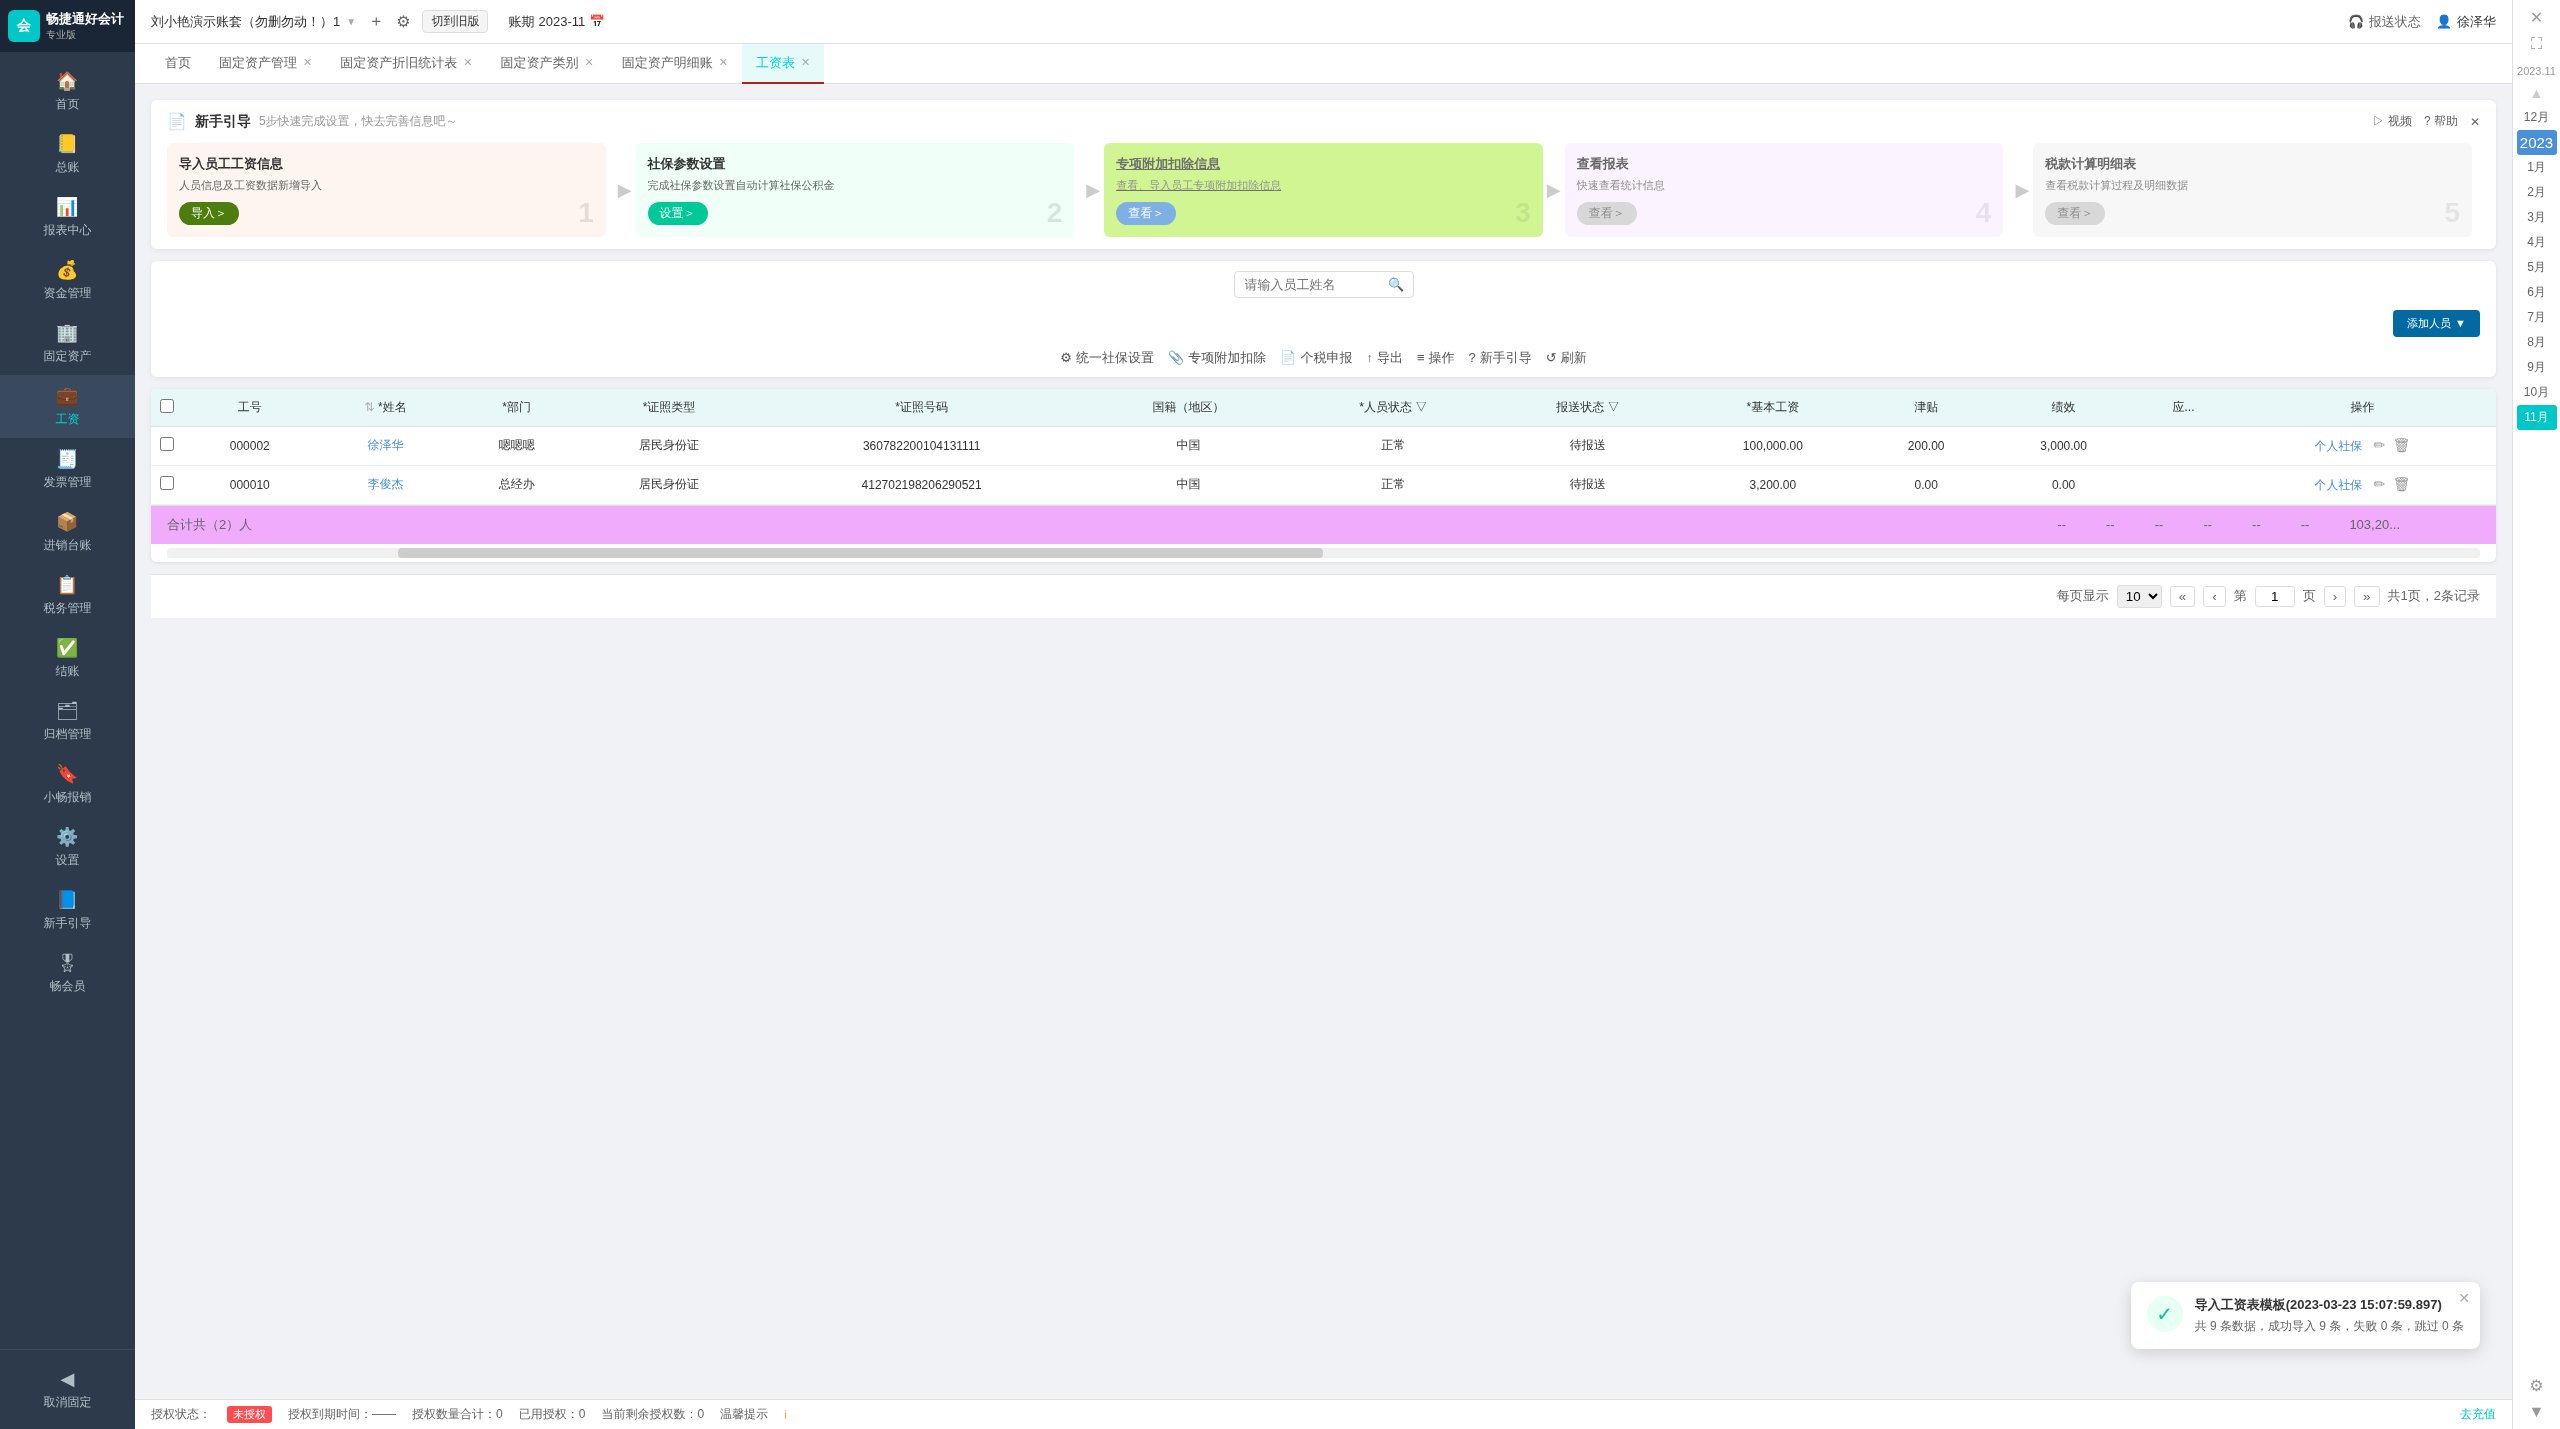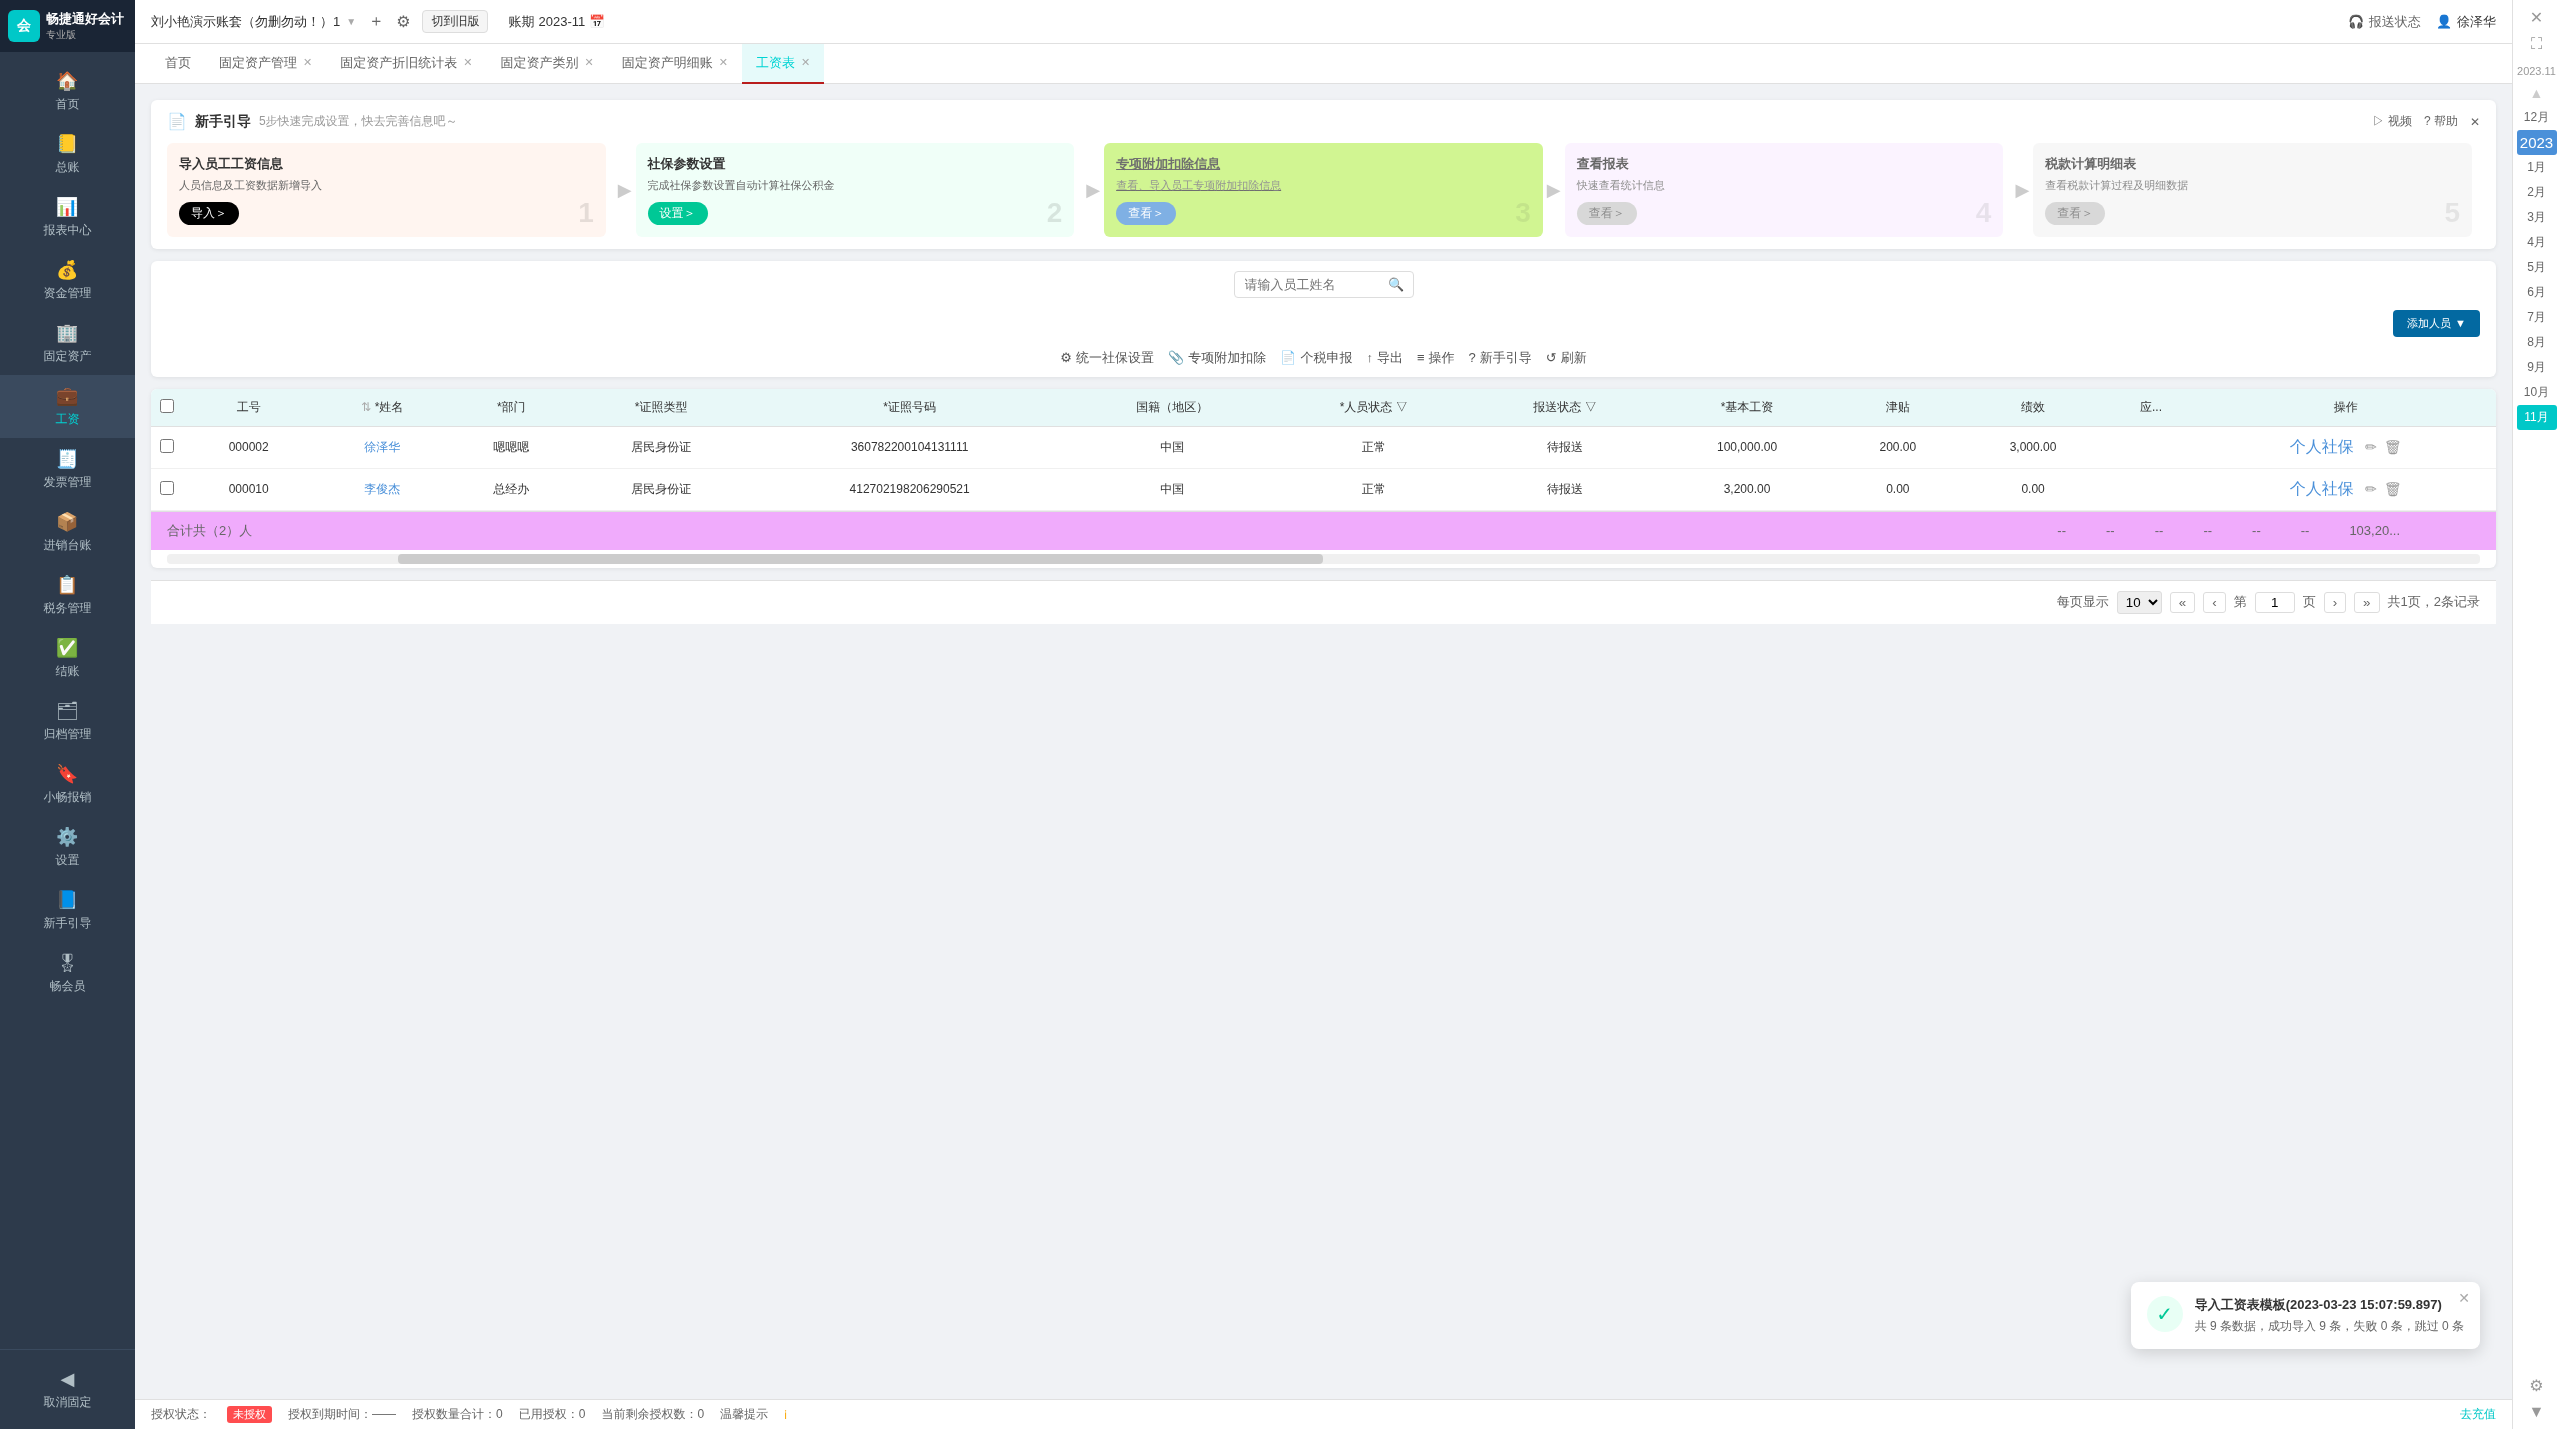--- a/index.html
+++ b/index.html
@@ -70,21 +70,21 @@
 
     
     .table-wrap { background: #fff; border-radius: 6px; box-shadow: 0 1px 4px rgba(0,0,0,0.08); overflow: hidden; }
     table { width: 100%; border-collapse: collapse; font-size: 12px; }
     thead { background: #e8f8f8; }
     thead th { padding: 10px 8px; text-align: center; font-weight: normal; color: #333; border-bottom: 1px solid #e0e0e0; white-space: nowrap; }
     tbody tr { border-bottom: 1px solid #f0f0f0; }
     tbody td { padding: 10px 8px; text-align: center; color: #333; white-space: nowrap; }
     tbody td.name-link { color: #4a90d9; cursor: pointer; }
     .checkbox { width: 14px; height: 14px; cursor: pointer; }
-    .action-link { color: #4a90d9; cursor: pointer; font-size: 16px; margin-right: 4px; }
+    .action-link { color: #4a90d9; cursor: pointer; font-size: 12px; margin-right: 4px; }
     .action-icon { color: #999; cursor: pointer; font-size: 14px; margin-left: 4px; }
 
     
     .table-footer { background: #f0abfc; padding: 10px 16px; border-top: 1px solid #e0e0e0; display: flex; align-items: center; font-size: 13px; color: #666; }
 
     
     .pagination { background: #fff; padding: 10px 16px; border-top: 1px solid #e0e0e0; display: flex; align-items: center; justify-content: flex-end; gap: 8px; font-size: 13px; color: #666; }
     .page-btn { background: none; border: 1px solid #ddd; border-radius: 3px; padding: 2px 8px; cursor: pointer; color: #666; }
     .page-input { width: 40px; border: 1px solid #ddd; border-radius: 3px; text-align: center; padding: 2px; }
 
@@ -263,21 +263,21 @@
             <span>?</span>
             <span>帮助</span>
           </span>
           <span style="cursor:pointer;">✕</span>
         </div>
       </div>
       <div class="guide-steps" id="guide-steps">
           <div class="guide-step" style="background: rgb(255, 245, 240);">
     <div class="guide-step-title">导入员工工资信息</div>
     <div class="guide-step-desc">人员信息及工资数据新增导入</div>
-    <button class="guide-step-btn" style="background:#000000;color:white;">导入＞</button>
+    <button class="guide-step-btn" style="background:#4d7c0f;color:white;">导入＞</button>
     <div class="guide-step-num">1</div>
   </div>
           <div class="guide-arrow">▶</div>
           <div class="guide-step" style="background: rgb(240, 255, 248);">
     <div class="guide-step-title">社保参数设置</div>
     <div class="guide-step-desc">完成社保参数设置自动计算社保公积金</div>
     <button class="guide-step-btn" style="background:#00c896;color:white;">设置＞</button>
     <div class="guide-step-num">2</div>
   </div>
           <div class="guide-arrow">▶</div>

